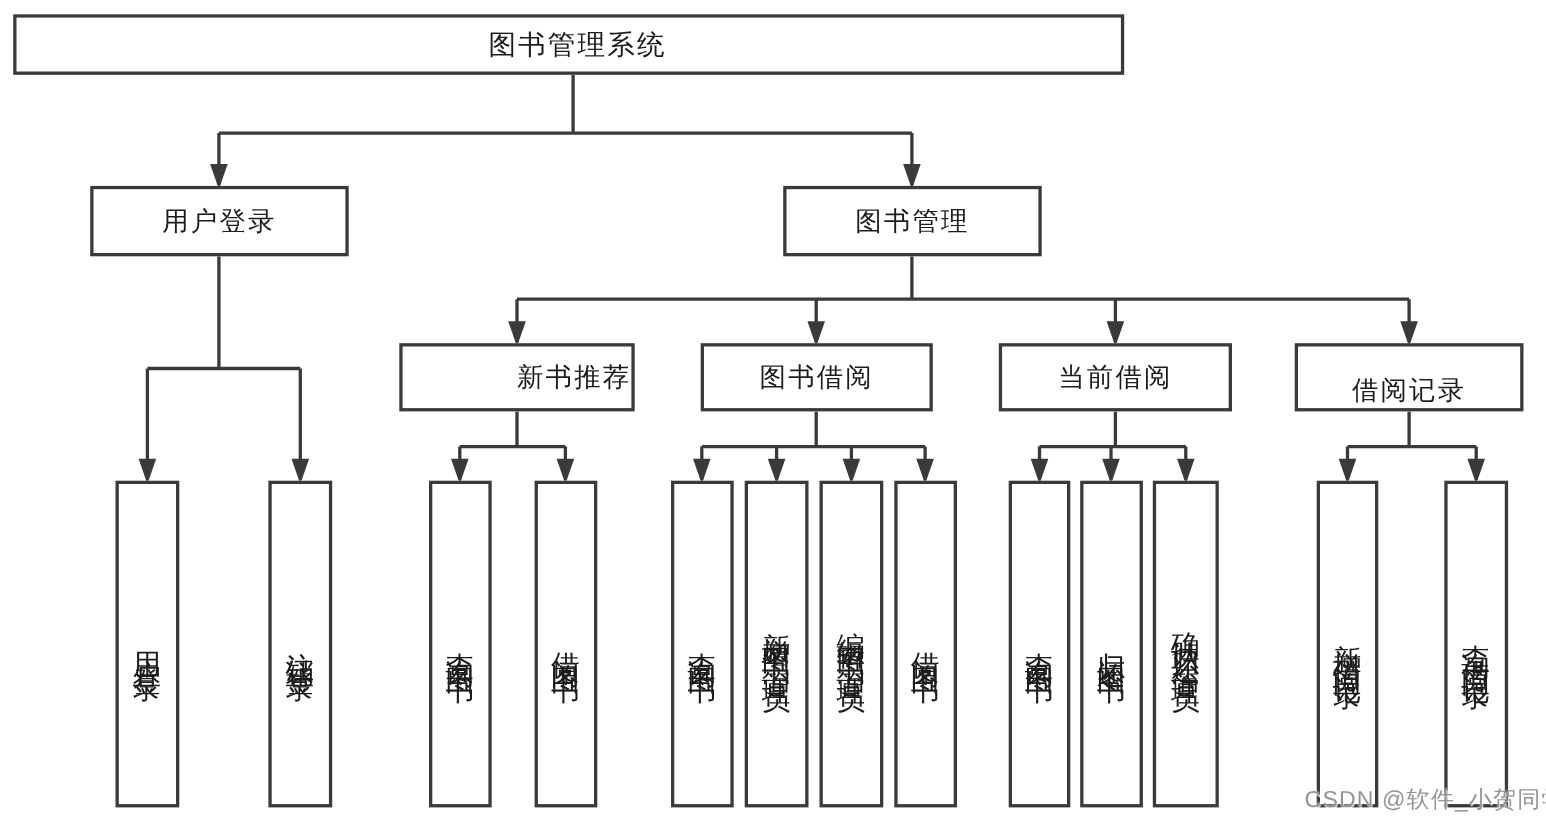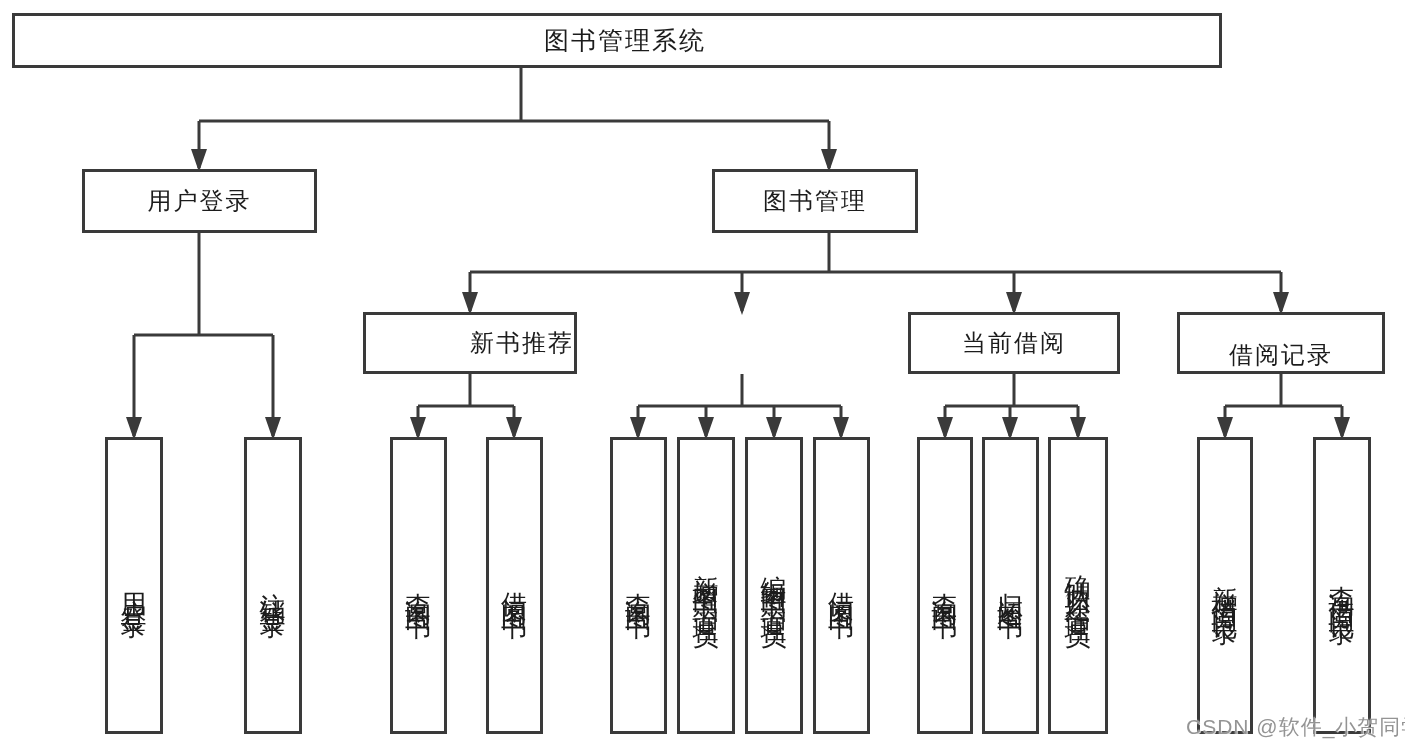--- a/index.html
+++ b/index.html
@@ -84,33 +84,36 @@
       <polygon points="766,417 782,417 774,440"></polygon>
       <polygon points="833,417 849,417 841,440"></polygon>
       <polygon points="937,417 953,417 945,440"></polygon>
       <polygon points="1002,417 1018,417 1010,440"></polygon>
       <polygon points="1070,417 1086,417 1078,440"></polygon>
       <polygon points="1217,417 1233,417 1225,440"></polygon>
       <polygon points="1334,417 1350,417 1342,440"></polygon>
     </g>
   </svg>
 
-  <div class="node root-node" style="left:12px; top:13px; width:1210px; height:55px;padding-left:16px;">
+  <div class="node root-node" style="left:12px; top:13px; width:1010px; height:55px;padding-left:16px;">
     <span class="h-label">图书管理系统</span>
   </div>
 
   <div class="node" style="left:82px; top:169px; width:235px; height:64px;">
     <span class="h-label">用户登录</span>
   </div>
-  <div class="node" style="left:712px; top:169px; width:206px; height:64px;">
+  <div class="node" style="left:712px; top:169px; width:235px; height:64px;">
     <span class="h-label">图书管理</span>
   </div>
 
   <div class="node" style="left:363px; top:312px; width:214px; height:62px;justify-content:flex-end;">
     <span class="h-label">新书推荐</span>
+  </div>
+  <div class="node" style="left:637px; top:312px; width:211px; height:62px;">
+    <span class="h-label">图书借阅</span>
   </div>
   <div class="node" style="left:908px; top:312px; width:212px; height:62px;">
     <span class="h-label">当前借阅</span>
   </div>
   <div class="node" style="left:1177px; top:312px; width:208px; height:62px;align-items:flex-end;">
     <span class="h-label">借阅记录</span>
   </div>
 
   <div class="node" style="left:105px; top:437px; width:58px; height:297px;">
     <span class="v-label">用户登录</span>

